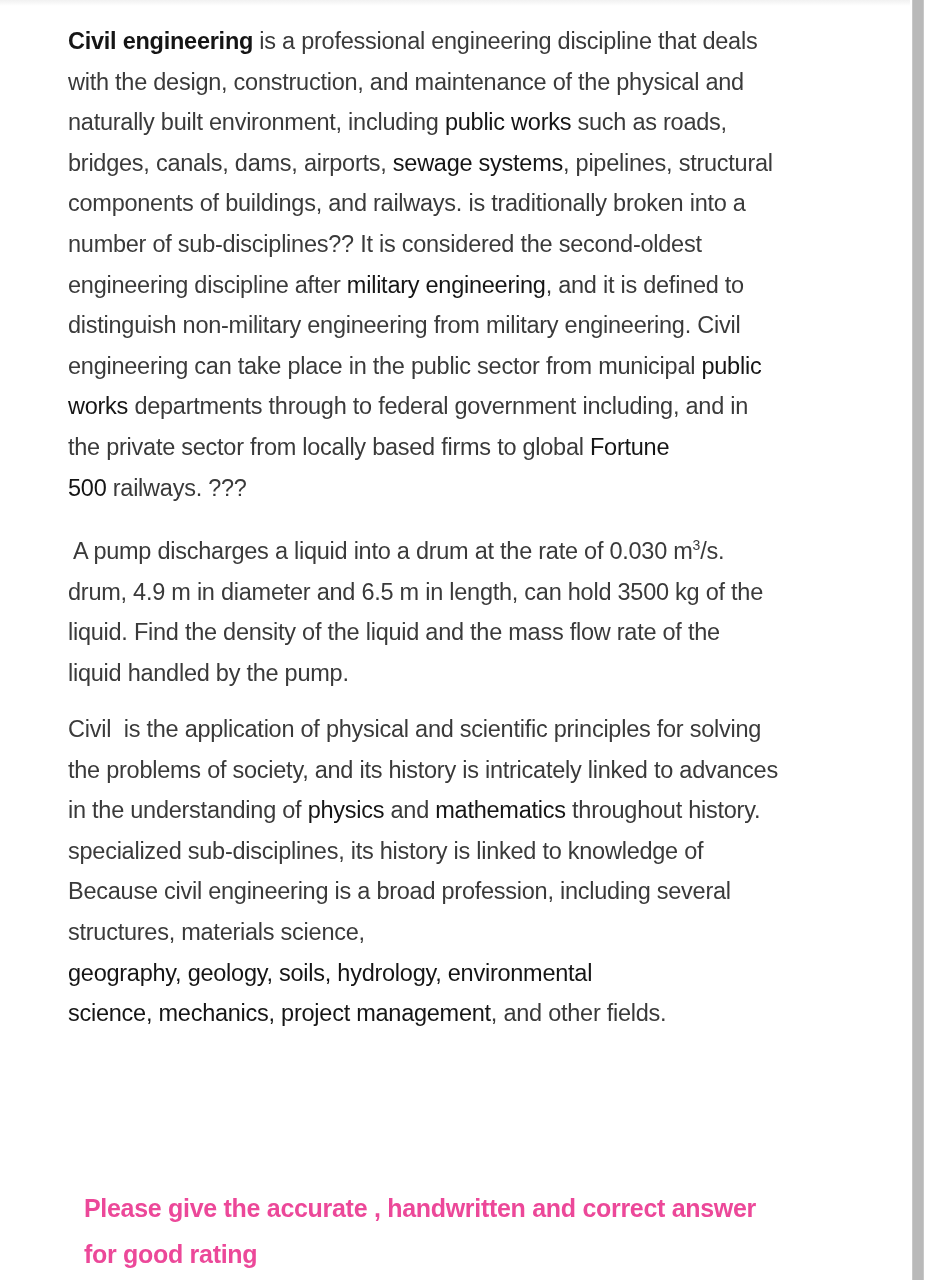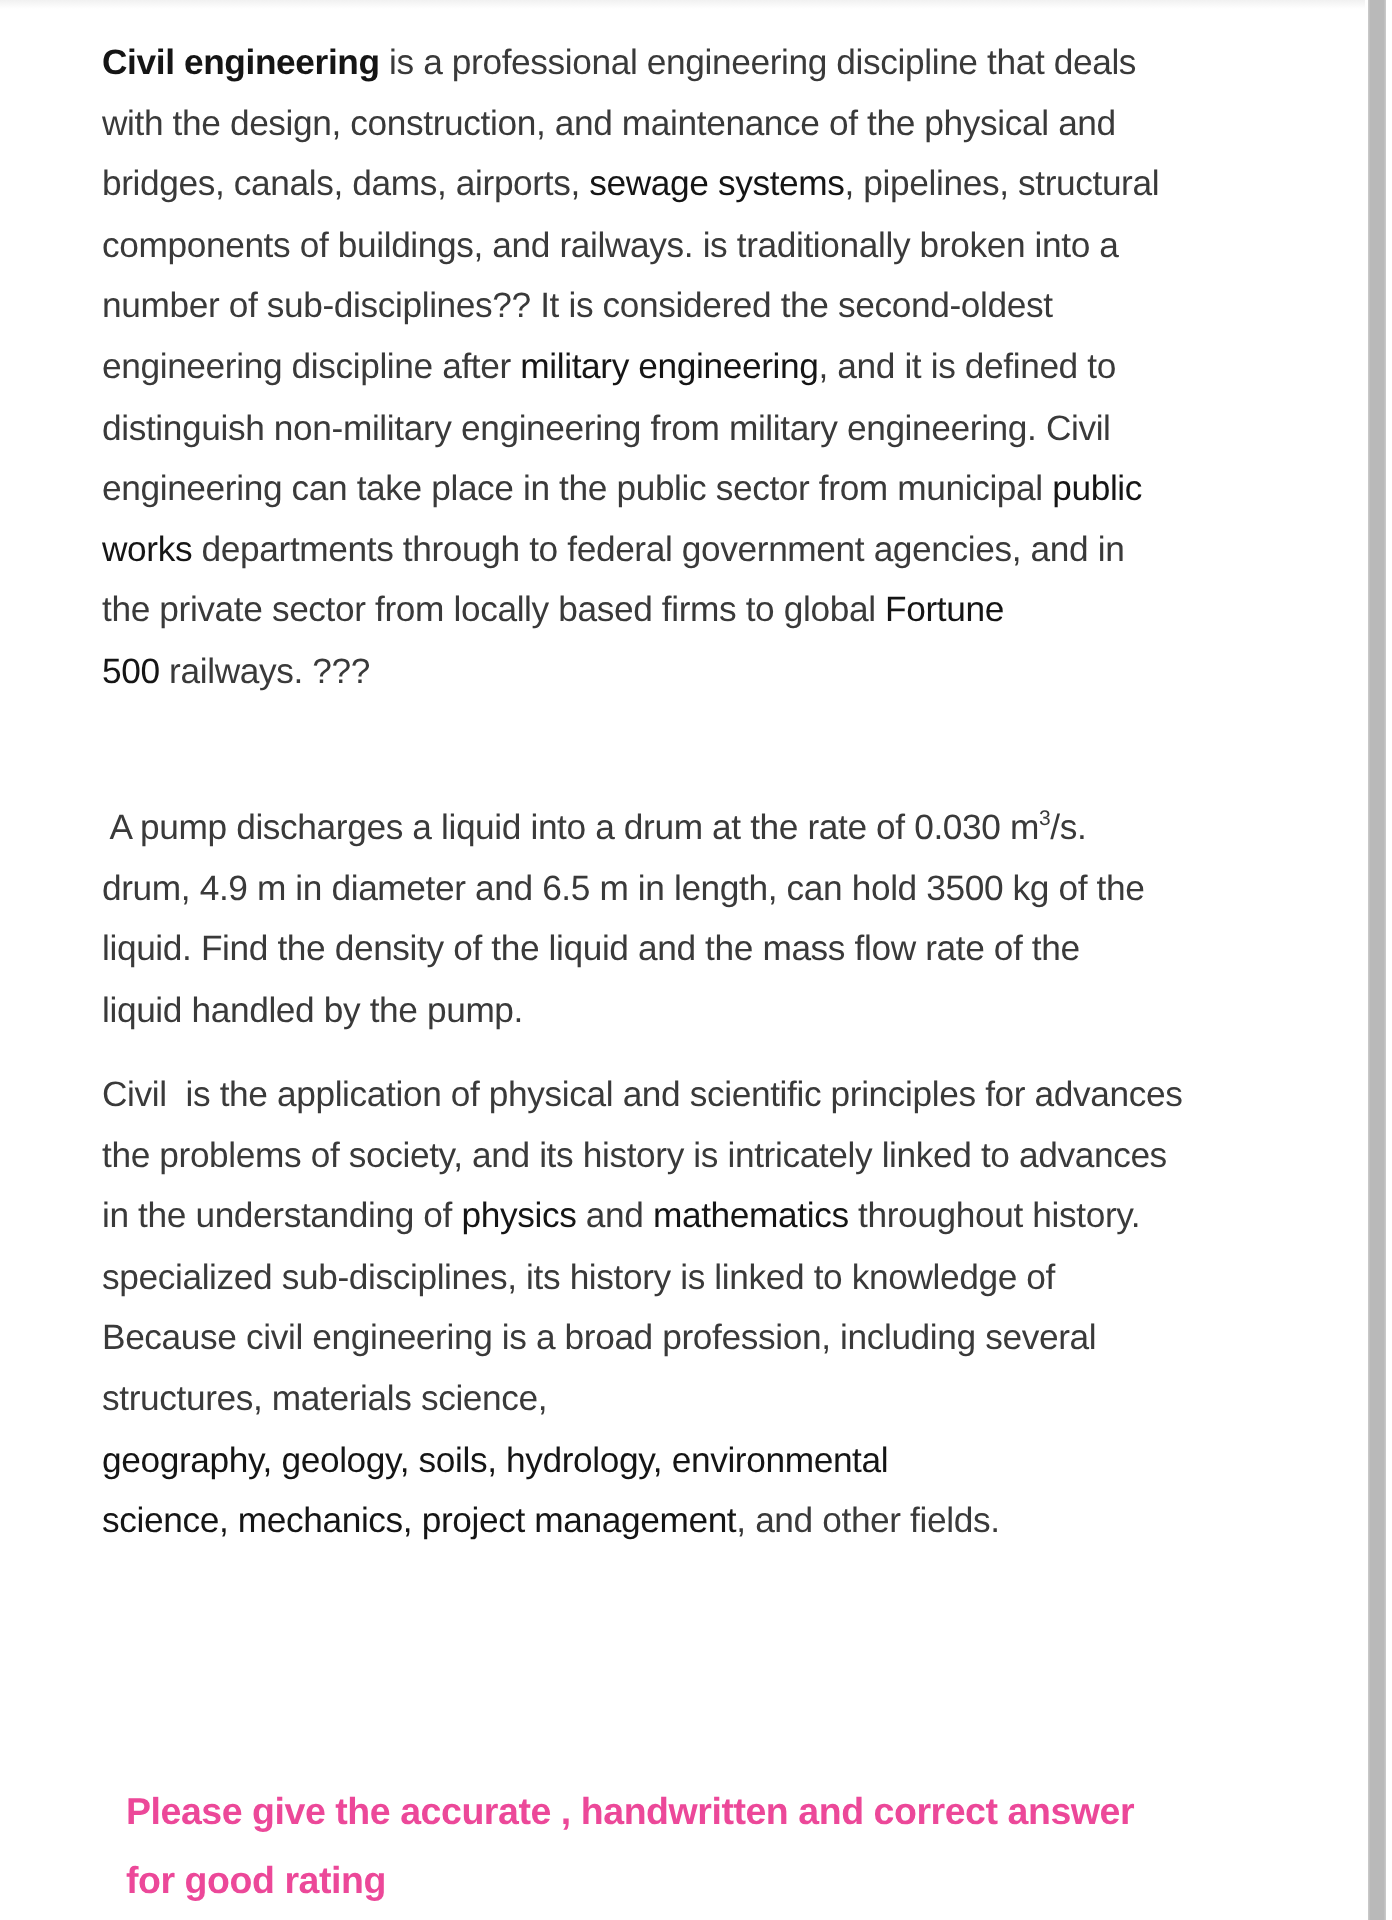--- a/index.html
+++ b/index.html
@@ -80,40 +80,41 @@
   </style>
 </head>
 <body>
 
 <div class="page">
   <div class="top-fade"></div>
 
   <p class="para" id="p1">
     <span class="line"><b>Civil engineering</b><span> is a professional engineering discipline that deals</span></span>
     <span class="line">with the design, construction, and maintenance of the physical and</span>
+    <span class="line"><span>naturally built environment, including </span><span class="dark">public works</span><span> such as roads,</span></span>
     <span class="line"><span>bridges, canals, dams, airports, </span><span class="dark">sewage systems</span><span>, pipelines, structural</span></span>
     <span class="line">components of buildings, and railways. is traditionally broken into a</span>
     <span class="line">number of sub-disciplines?? It is considered the second-oldest</span>
     <span class="line"><span>engineering discipline after </span><span class="dark">military engineering</span><span>, and it is defined to</span></span>
     <span class="line">distinguish non-military engineering from military engineering. Civil</span>
     <span class="line"><span>engineering can take place in the public sector from municipal </span><span class="dark">public</span></span>
-    <span class="line"><span class="dark">works</span><span> departments through to federal government agencies, and in</span></span>
+    <span class="line"><span class="dark">works</span><span> departments through to federal government including, and in</span></span>
     <span class="line"><span>the private sector from locally based firms to global </span><span class="dark">Fortune</span></span>
     <span class="line"><span class="dark">500</span><span> railways. ???</span></span>
   </p>
 
   <p class="para" id="p2">
     <span class="line" style="white-space:pre;"><span> A pump discharges a liquid into a drum at the rate of 0.030 m</span><sup>3</sup><span>/s.</span></span>
     <span class="line">drum, 4.9 m in diameter and 6.5 m in length, can hold 3500 kg of the</span>
     <span class="line">liquid. Find the density of the liquid and the mass flow rate of the</span>
     <span class="line">liquid handled by the pump.</span>
   </p>
 
   <p class="para" id="p3">
-    <span class="line" style="white-space:pre;">Civil  is the application of physical and scientific principles for advances</span>
+    <span class="line" style="white-space:pre;">Civil  is the application of physical and scientific principles for solving</span>
     <span class="line">the problems of society, and its history is intricately linked to advances</span>
     <span class="line"><span>in the understanding of </span><span class="dark">physics</span><span style="white-space:pre;"> and </span><span class="dark">mathematics</span><span> throughout history.</span></span>
     <span class="line">specialized sub-disciplines, its history is linked to knowledge of</span>
     <span class="line">Because civil engineering is a broad profession, including several</span>
     <span class="line">structures, materials science,</span>
     <span class="line dark">geography, geology, soils, hydrology, environmental</span>
     <span class="line"><span class="dark">science, mechanics, project management</span><span>, and other fields.</span></span>
   </p>
 
   <p class="request">

